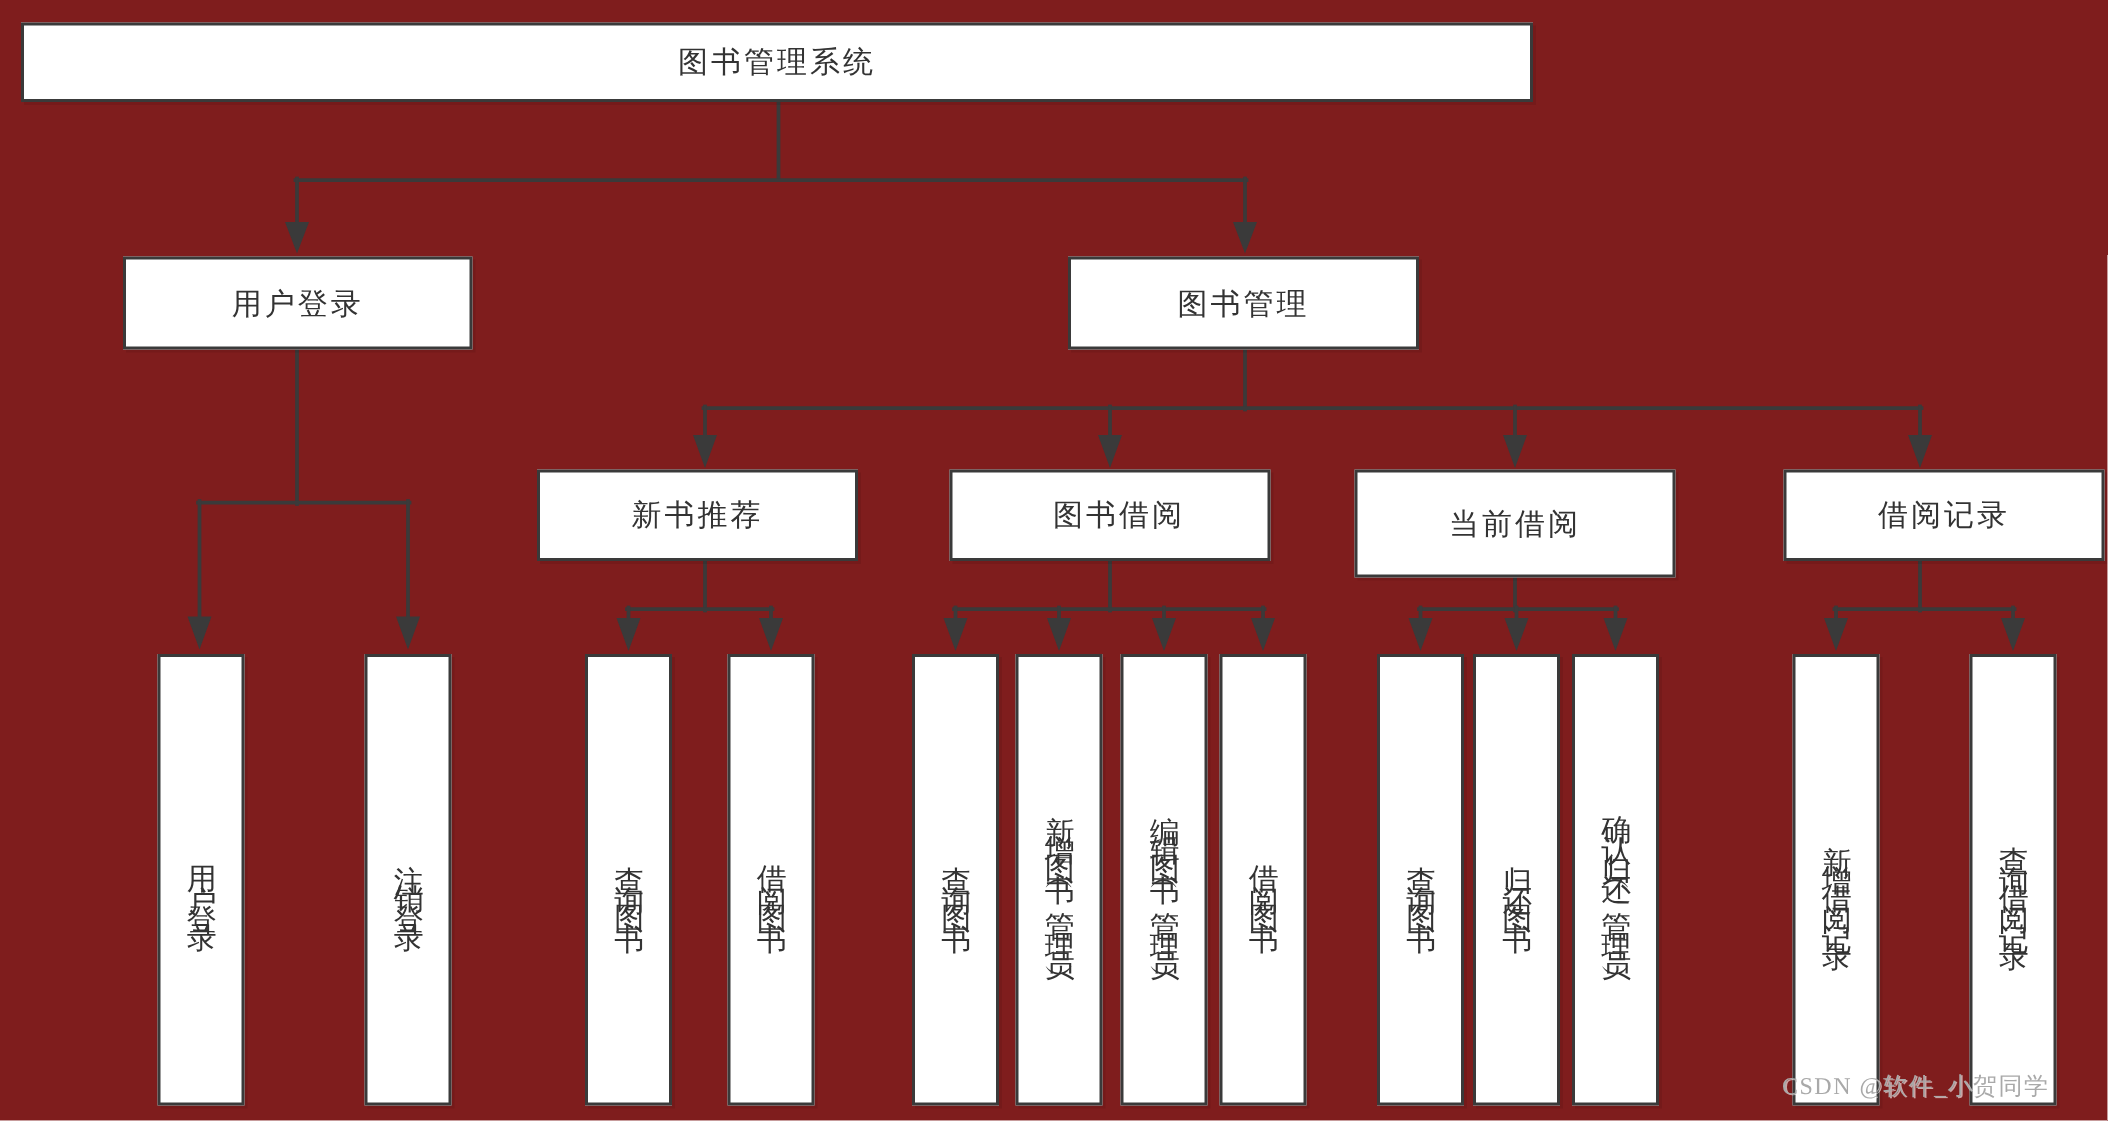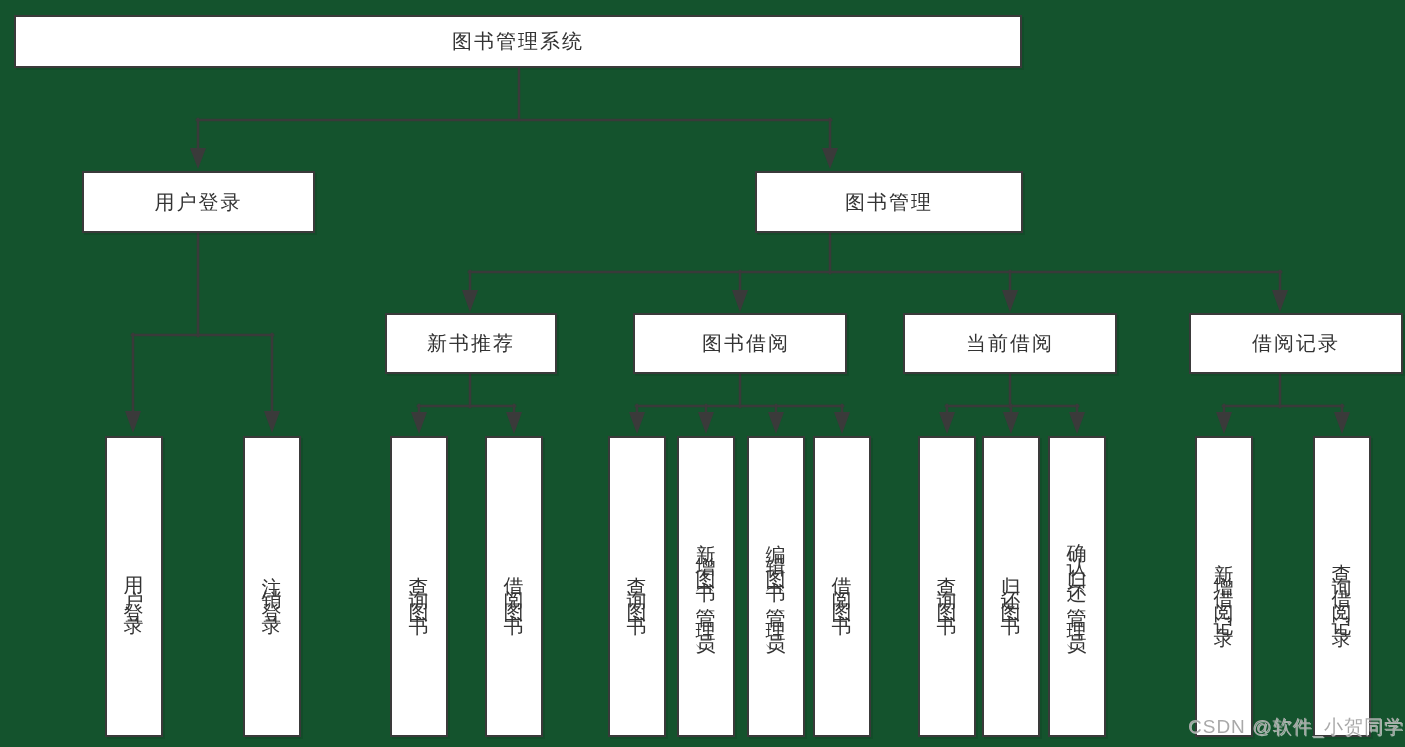--- a/index.html
+++ b/index.html
@@ -1,21 +1,21 @@
 <!DOCTYPE html>
 <html><head>
 <meta charset="utf-8">
 <style>
   html, body { margin: 0; padding: 0; background: #ffffff; }
   .stage {
     position: relative;
     width: 1405px;
     height: 747px;
-    background: #14532d;
-    font-family: Liberation Sans, sans-serif;
+    background: #7f1d1d;
+    font-family: Liberation Serif, serif;
     overflow: hidden;
   }
   .connectors {
     position: absolute;
     left: 0; top: 0;
     width: 1405px; height: 747px;
   }
   .connectors line { stroke: #3a3a3a; stroke-width: 2.5; stroke-linecap: square; }
   .connectors polygon { fill: #3a3a3a; }
   .hnode {
@@ -50,45 +50,45 @@
     font-size: 20px;
     line-height: 1.1;
     letter-spacing: 13px;
     color: #333333;
     white-space: nowrap;
   }
   
   .n-root   { left: 14px;  top: 15px;  width: 1008px; height: 53px; }
   
   .n-login  { left: 82px;  top: 171px; width: 233px; height: 62px; }
-  .n-mgmt   { left: 712px; top: 171px; width: 268px; height: 62px; margin-left: 43px; }
-  
-  .n-rec    { left: 385px;  top: 313px; width: 172px; height: 61px; }
+  .n-mgmt   { left: 712px; top: 171px; width: 234px; height: 62px; }
+  
+  .n-rec    { left: 358px;  top: 313px; width: 214px; height: 61px; }
   .n-borrow { left: 633px;  top: 313px; width: 214px; height: 61px; padding-left: 12px; }
-  .n-cur    { left: 903px;  top: 313px; width: 214px; height: 61px; }
+  .n-cur    { left: 903px;  top: 313px; width: 214px; height: 72px; }
   .n-recs   { left: 1173px; top: 313px; width: 214px; height: 61px; margin-left: 16px; }
   
   .lf-1  { left: 105px; }
   .lf-2  { left: 243px; }
   .lf-3  { left: 390px; }
   .lf-4  { left: 485px; }
   .lf-5  { left: 608px; }
   .lf-6  { left: 677px; }
   .lf-7  { left: 747px; }
   .lf-8  { left: 813px; }
   .lf-9  { left: 918px; }
   .lf-10 { left: 982px; }
   .lf-11 { left: 1048px; }
   .lf-12 { left: 1195px; }
   .lf-13 { left: 1313px; }
   .watermark {
     position: absolute;
     left: 1188px;
     top: 714px;
-    font-size: 19px;
+    font-size: 16px;
     color: #a9a9a9;
     letter-spacing: 1px;
     white-space: nowrap;
     z-index: 10;
     text-shadow: 1px 1px 0 rgba(255,255,255,0.6);
   }
 </style>
 </head>
 <body>
 

